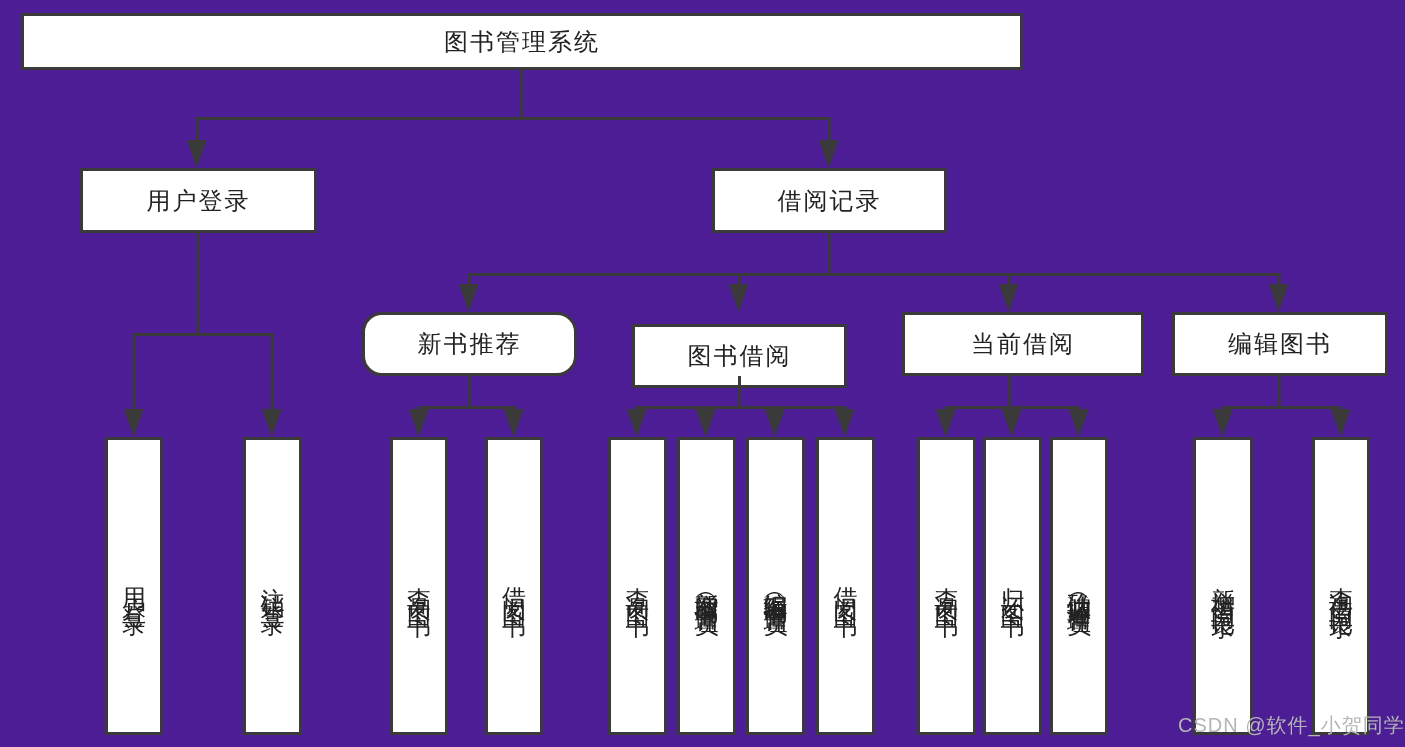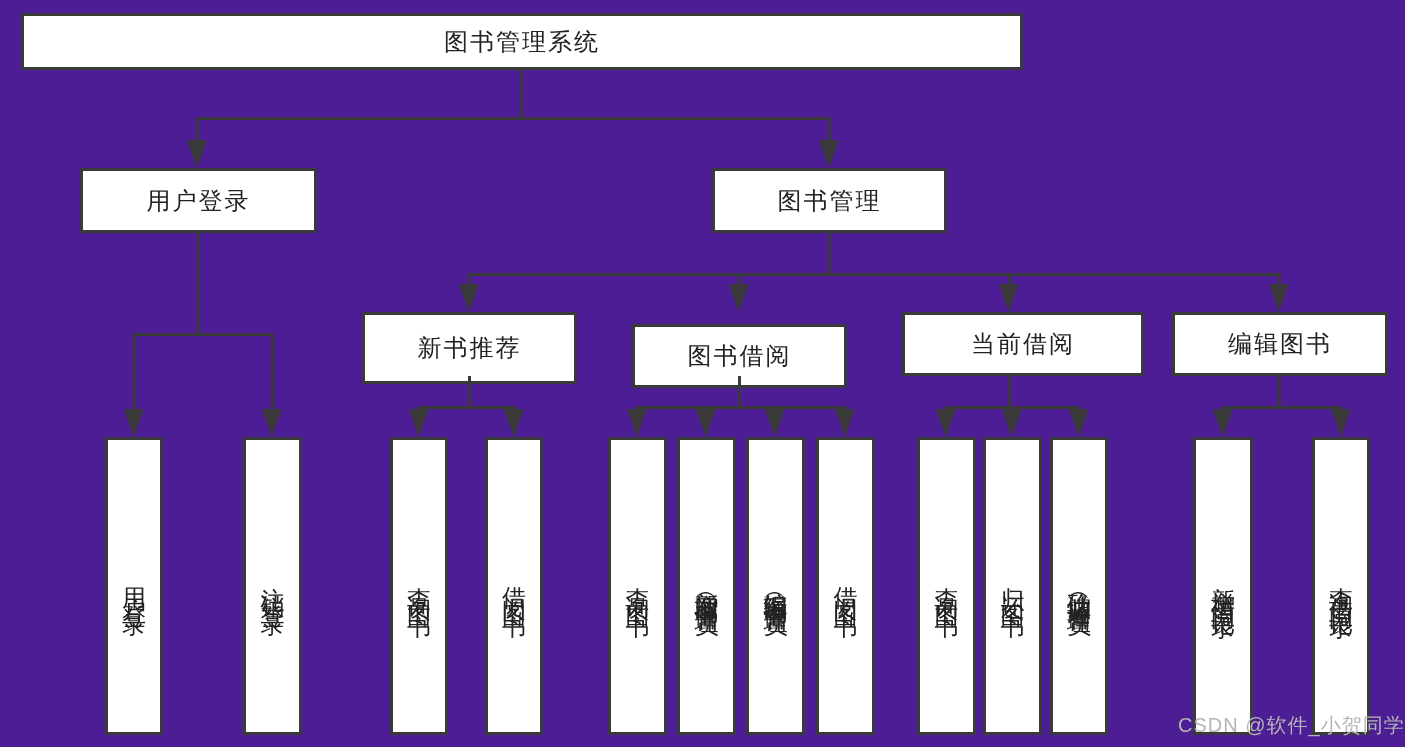--- a/index.html
+++ b/index.html
@@ -45,21 +45,21 @@
     <div class="vline" style="left:196px;top:117px;width:3px;height:30px;"></div>
     <div class="vline" style="left:828px;top:117px;width:3px;height:30px;"></div>
     <div class="arrow" style="left:187px;top:140px;"></div>
     <div class="arrow" style="left:819px;top:140px;"></div>
   </div>
 
   <div class="node hnode" style="left:80px;top:168px;width:237px;height:65px;">
     <span>用户登录</span>
   </div>
   <div class="node hnode" style="left:712px;top:168px;width:235px;height:65px;">
-    <span>图书管理</span>
+    <span>借阅记录</span>
   </div>
 
   <div>
     <div class="vline" style="left:197px;top:233px;width:3px;height:103px;"></div>
     <div class="hline" style="left:133px;top:333px;width:141px;height:3px;"></div>
     <div class="vline" style="left:133px;top:333px;width:3px;height:80px;"></div>
     <div class="vline" style="left:271px;top:333px;width:3px;height:80px;"></div>
     <div class="arrow" style="left:124px;top:409px;"></div>
     <div class="arrow" style="left:262px;top:409px;"></div>
   </div>
@@ -70,21 +70,21 @@
     <div class="vline" style="left:468px;top:273px;width:3px;height:16px;"></div>
     <div class="vline" style="left:738px;top:273px;width:3px;height:16px;"></div>
     <div class="vline" style="left:1008px;top:273px;width:3px;height:16px;"></div>
     <div class="vline" style="left:1278px;top:273px;width:3px;height:16px;"></div>
     <div class="arrow" style="left:459px;top:284px;"></div>
     <div class="arrow" style="left:729px;top:284px;"></div>
     <div class="arrow" style="left:999px;top:284px;"></div>
     <div class="arrow" style="left:1269px;top:284px;"></div>
   </div>
 
-  <div class="node hnode" style="left:362px;top:312px;width:215px;height:72px;">
+  <div class="node hnode" style="left:362px;top:312px;width:215px;height:64px;border-radius:20px;">
     <span>新书推荐</span>
   </div>
   <div class="node hnode" style="left:632px;top:324px;width:215px;height:64px;">
     <span>图书借阅</span>
   </div>
   <div class="node hnode" style="left:902px;top:312px;width:242px;height:64px;">
     <span>当前借阅</span>
   </div>
   <div class="node hnode" style="left:1172px;top:312px;width:216px;height:64px;">
     <span>编辑图书</span>

